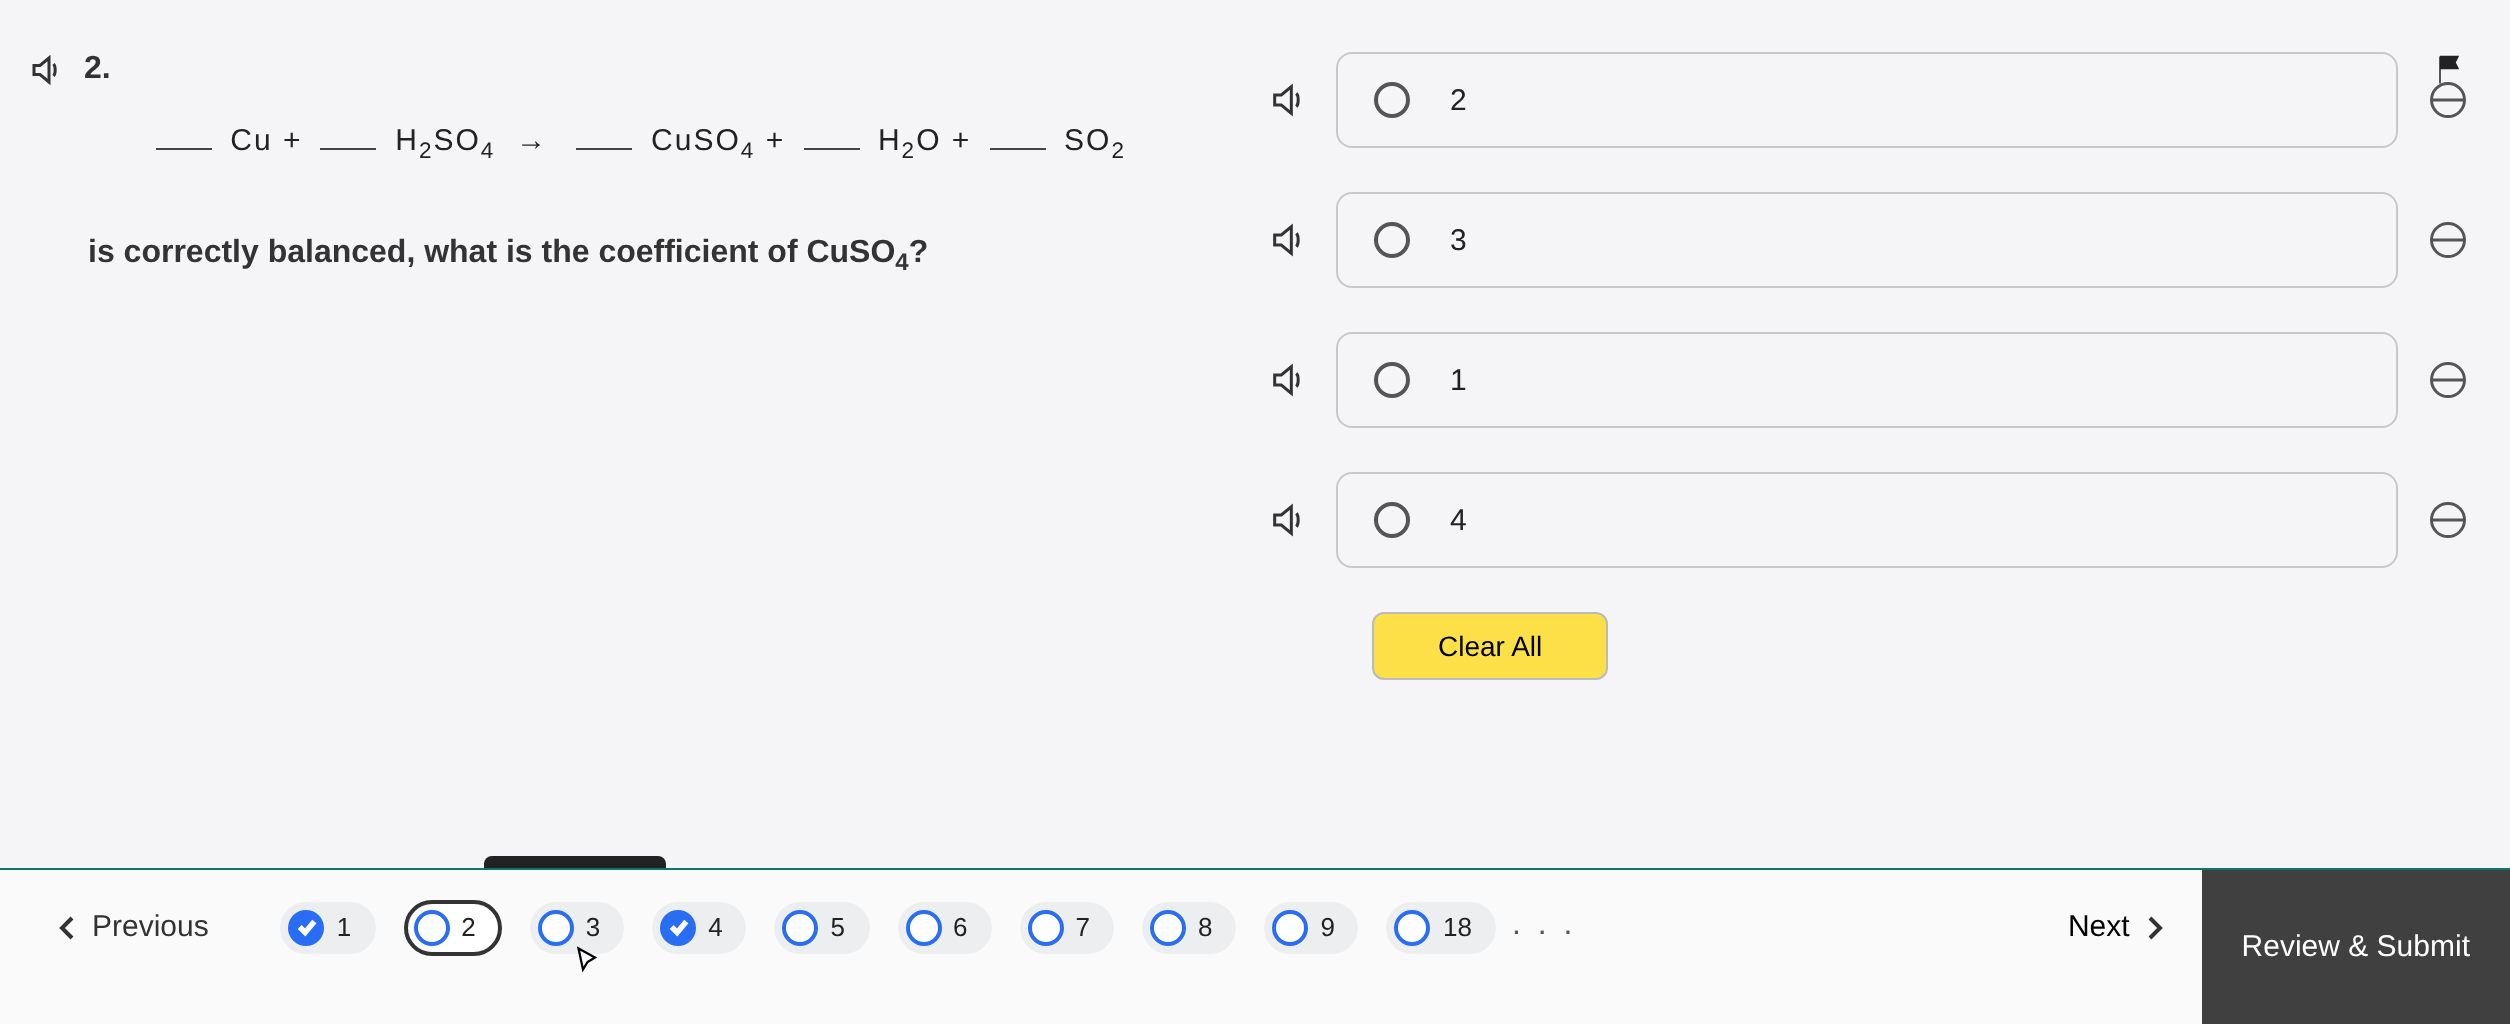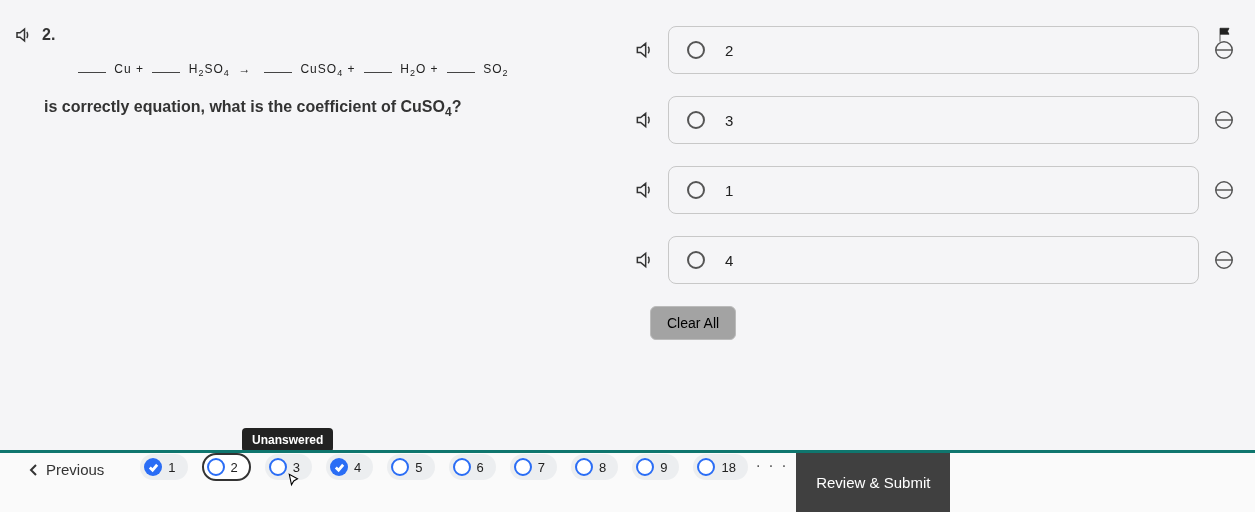--- a/index.html
+++ b/index.html
@@ -16,33 +16,33 @@
   display: flex;
   padding: 26px 20px 10px 14px;
   gap: 20px;
   height: 420px;
 }
 .qcol { flex: 0 0 600px; }
 .acol { flex: 1; position: relative; }
 .qhead { display:flex; align-items:center; gap:10px; margin-bottom:18px; font-weight:600; color:#333;}
 .audio-icon { width:18px; height:18px; stroke:#333; fill:none; stroke-width:2;}
 .qnum { font-weight:700; }
-.eq { margin: 0 0 20px 60px; font-size:12px; letter-spacing:1px;}
+.eq { margin: 0 0 36px 60px; font-size:15px; letter-spacing:1px;}
 .blank { display:inline-block; border-bottom:1.5px solid #444; width:28px; margin:0 4px;}
 sub { font-size:0.75em; vertical-align:sub;}
 .qtail { margin-left:30px; font-weight:600; color:#333;}
 .flag-icon { position:absolute; top:26px; right:20px; width:18px; height:18px;}
 .answer-row { display:flex; align-items:center; gap:14px; margin-bottom:22px;}
 .answer-audio { width:20px; height:20px; stroke:#333; fill:none; stroke-width:1.8;}
 .option-box { flex:1; border:1px solid #c8c8c8; border-radius:8px; padding:14px 18px; background:#fff0; display:flex; align-items:center; gap:20px; cursor:pointer;}
 .radio-circle { width:18px; height:18px; border:2px solid #555; border-radius:50%;}
 .option-label { font-size:15px; color:#222; }
 .strike-icon { width:22px; height:22px; stroke:#555; fill:none; stroke-width:1.6;}
-.clear-btn { border:1px solid #bbb; background:#a3a3a3; border-radius:6px; padding:8px 16px; font-size:14px; cursor:pointer; margin-left:16px;}
-.footer { position:absolute; bottom:0; left:0; right:0; border-top:3px solid #0f766e; background:#fafafa; height:62px; display:flex; align-items:flex-start; padding:0 0 16px 0;}
+.clear-btn { border:1px solid #bbb; background:#fde047; border-radius:6px; padding:8px 32px; font-size:14px; cursor:pointer; margin-left:52px;}
+.footer { position:absolute; bottom:0; left:0; right:0; border-top:1px solid #0f766e; background:#fafafa; height:78px; display:flex; align-items:center; padding:0 0 16px 0;}
 .prev-btn { display:flex; align-items:center; gap:8px; padding:8px 18px; font-size:15px; color:#333; background:none; border:none; cursor:pointer; margin-left:10px; margin-bottom:4px;}
 .nav-items { display:flex; align-items:center; gap:14px; margin-left:18px; margin-bottom:4px;}
 .nav-pill { display:flex; align-items:center; gap:6px; padding:4px 12px 4px 4px; border-radius:16px; font-size:13px; cursor:pointer; background:#eceef0;}
 .nav-pill.current { background:#fff; border:2px solid #333; padding:3px 11px 3px 3px;}
 .nav-status { width:18px; height:18px; border-radius:50%; display:flex; align-items:center; justify-content:center;}
 .nav-status.done { background:#2a6df5; }
 .nav-status.done svg { width:11px; height:11px; stroke:#fff; stroke-width:3; fill:none;}
 .nav-status.open { border:2px solid #2a6df5; background:#fff;}
 .dots { font-size:16px; color:#555; margin:0 8px 6px 8px; letter-spacing:2px;}
 .next-btn { margin-left:auto; display:flex; align-items:center; gap:8px; background:none; border:none; font-size:15px; padding:8px 18px; cursor:pointer; margin-bottom:4px;}
@@ -69,21 +69,21 @@
     <div class="eq">
       <span class="blank"></span> <span>Cu +</span>
       <span class="blank"></span> <span>H</span><sub>2</sub><span>SO</span><sub>4</sub>
       &nbsp;<span>→</span>&nbsp;
       <span class="blank"></span> <span>CuSO</span><sub>4</sub>
       <span>+</span>
       <span class="blank"></span> <span>H</span><sub>2</sub><span>O +</span>
       <span class="blank"></span> <span>SO</span><sub>2</sub>
     </div>
     <div class="qtail">
-      <span>is correctly equation, what is the coefficient of CuSO</span><sub>4</sub><span>?</span>
+      <span>is correctly balanced, what is the coefficient of CuSO</span><sub>4</sub><span>?</span>
     </div>
   </div>
 
   <div class="acol" id="answers"><div class="answer-row">
     <svg class="answer-audio" viewBox="0 0 24 24">
           <path d="M4 9v6h4l6 5V4L8 9H4z M17 8c1.5 1.5 1.5 6.5 0 8"></path>
         </svg>
     <div class="option-box">
       <div class="radio-circle"></div>
       <span class="option-label">2</span>
@@ -188,14 +188,20 @@
       <div class="nav-pill">
         <div class="nav-status open"></div>
         <span>9</span>
       </div>
       <div class="nav-pill">
         <div class="nav-status open"></div>
         <span>18</span>
       </div>
     </div>
   <span class="dots">. . .</span>
+  <button class="next-btn">
+    <span>Next</span>
+    <svg width="10" height="14" viewBox="0 0 10 14">
+        <path d="M2 2l5 5-5 5" fill="none" stroke="#333" stroke-width="2"></path>
+      </svg>
+  </button>
   <button class="submit-btn">Review &amp; Submit</button>
 </div>
 
 </body></html>

